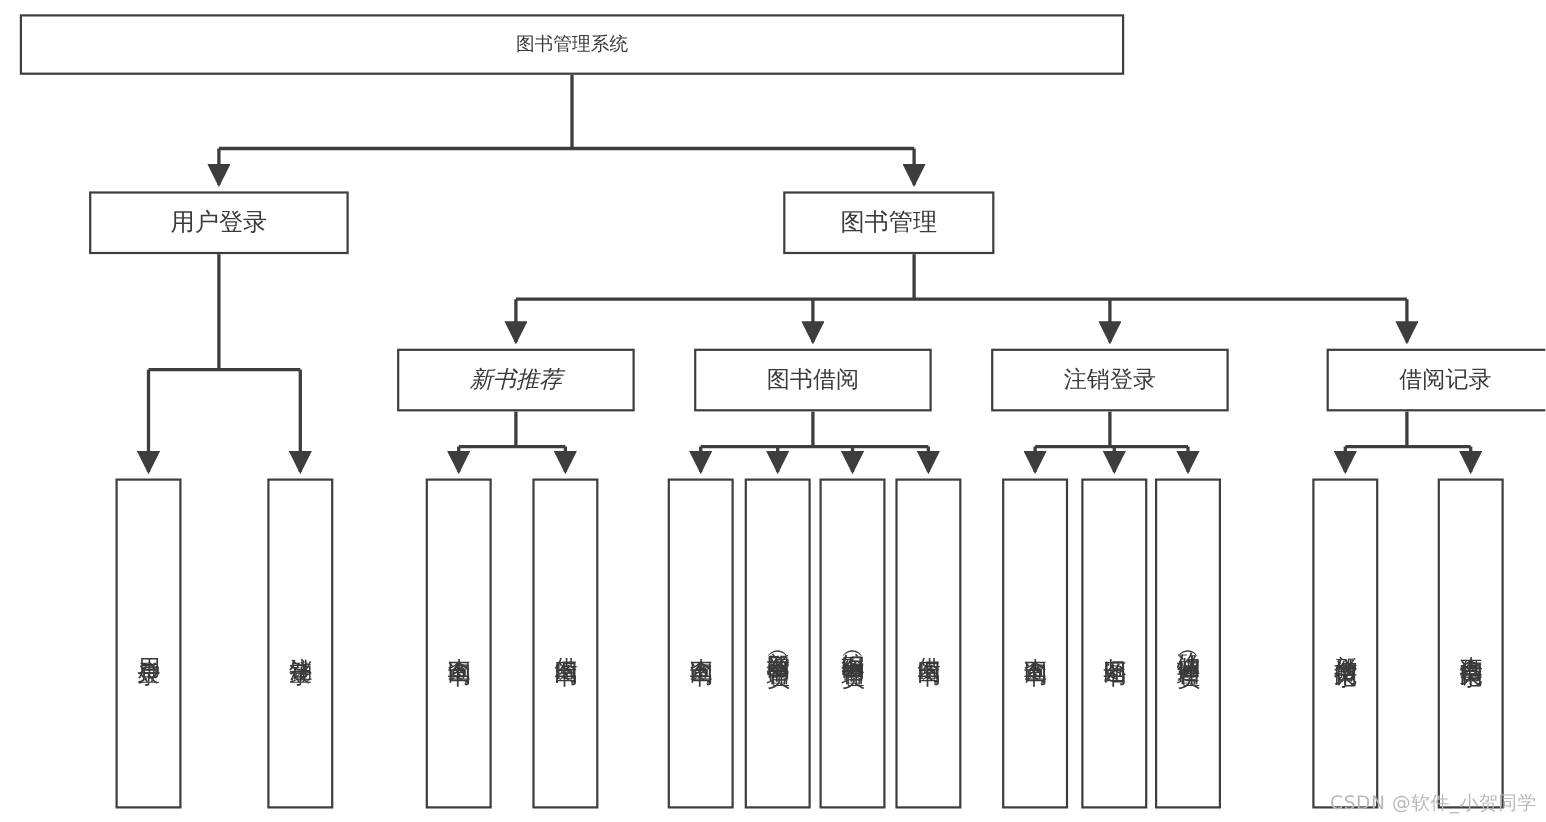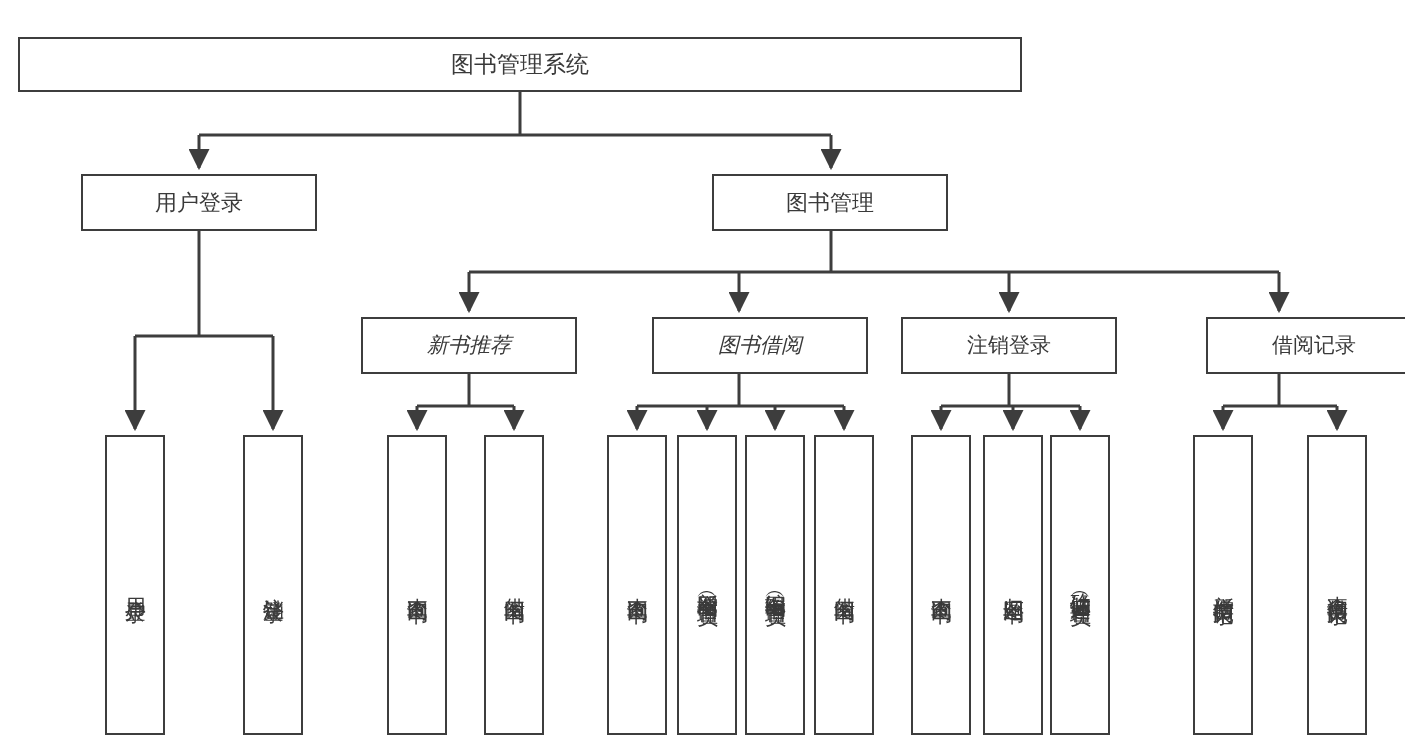--- a/index.html
+++ b/index.html
@@ -26,21 +26,21 @@
     box-sizing:border-box;
     border:2.5px solid #3d3d3d;
     background:#ffffff;
     display:flex;
     align-items:center;
     justify-content:center;
     text-align:center;
     color:#3a3a3a;
     line-height:1.32;
   }
-  .node.root{ font-size:23px;margin-top:24px; }
+  .node.root{ font-size:17px; }
   .node.level2{ font-size:22px; }
   .node.level3{ font-size:21px; }
   .node.leaf{
     font-size:21px;
     writing-mode:vertical-rl;
     text-orientation:upright;
     letter-spacing:2px;
     line-height:1;
     padding:6px 0;
   }
@@ -117,29 +117,29 @@
   </svg>
 
   <div class="node root" style="left: 18px; top: 13px; width: 1004px; height: 55px;">
     <span>图书管理系统</span>
   </div>
 
   <div id="level2-layer">
       <div class="node level2" style="left: 81px; top: 174px; width: 236px; height: 57px;">
         <span>用户登录</span>
       </div>
-      <div class="node level2" style="left: 712px; top: 174px; width: 236px; height: 57px;">
+      <div class="node level2" style="left: 712px; top: 174px; width: 192px; height: 57px;">
         <span>图书管理</span>
       </div>
     </div>
   <div id="level3-layer">
       <div class="node level3" style="left: 361px; top: 317px; width: 216px; height: 57px; font-style: italic;">
         <span>新书推荐</span>
       </div>
-      <div class="node level3" style="left: 652px; top: 317px; width: 216px; height: 57px; font-style: italic;">
+      <div class="node level3" style="left: 631px; top: 317px; width: 216px; height: 57px;">
         <span>图书借阅</span>
       </div>
       <div class="node level3" style="left: 901px; top: 317px; width: 216px; height: 57px;">
         <span>注销登录</span>
       </div>
       <div class="node level3" style="left: 1171px; top: 317px; width: 216px; height: 57px; margin-left: 35px;">
         <span>借阅记录</span>
       </div>
     </div>
   <div id="leaf-layer">
@@ -177,13 +177,14 @@
         <span>确认归还（管理员）</span>
       </div>
       <div class="node leaf" style="left: 1193px; top: 435px; width: 60px; height: 300px;">
         <span>新增借阅记录</span>
       </div>
       <div class="node leaf" style="left: 1307px; top: 435px; width: 60px; height: 300px;">
         <span>查询借阅记录</span>
       </div>
     </div>
 
+  <div id="watermark">CSDN @软件_小贺同学</div>
 </div>
 
 </body></html>

